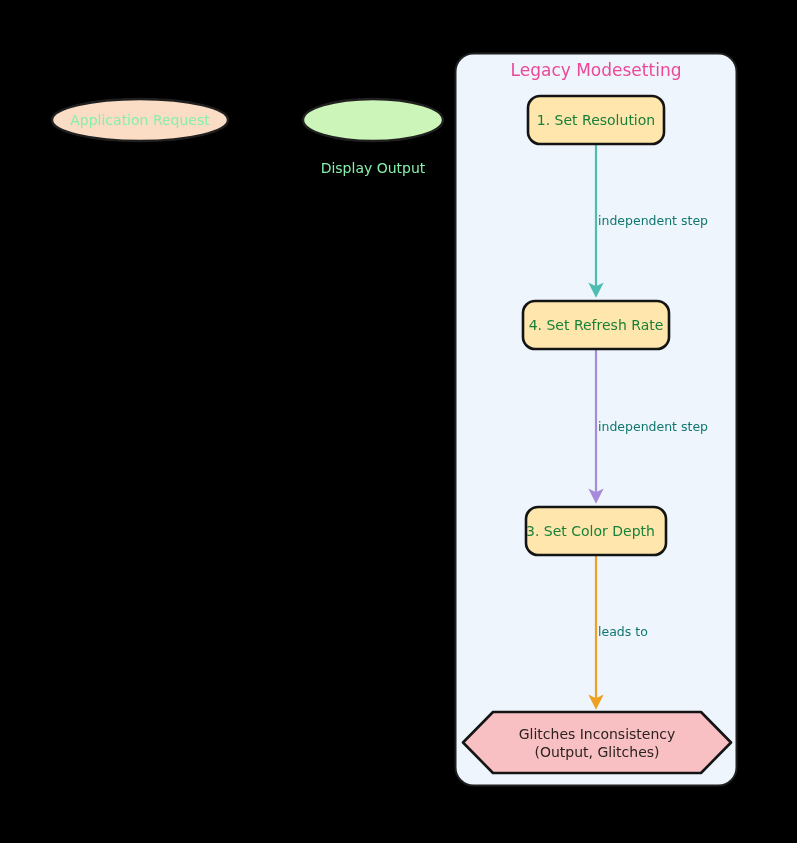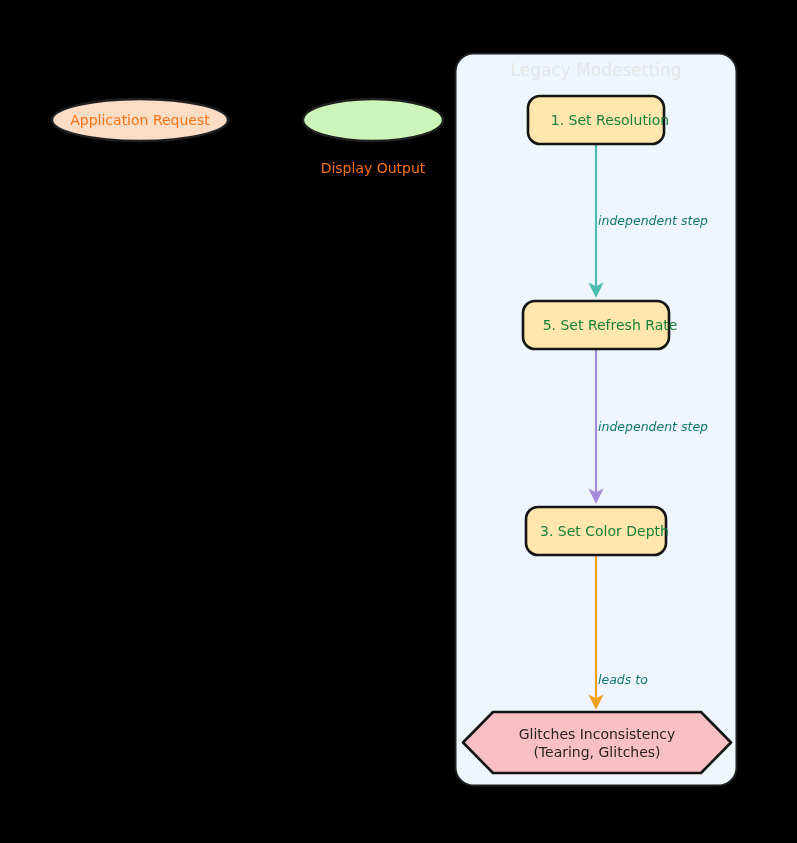--- a/index.html
+++ b/index.html
@@ -23,42 +23,40 @@
   .node-label,
   .subgraph-title,
   .edge-label {
     position: absolute;
     white-space: pre;
     text-align: center;
     pointer-events: none;
   }
   .subgraph-title {
     font-size: 17px;
-    color: #e5e5e5;
+    color: #ec4899;
     font-family: "DejaVu Sans", sans-serif;
   }
   .node-label {
     font-size: 14px;
     line-height: 18px;
   }
   .label-green {
     color: #19803a;
-    padding-left: 14px;
   }
   .label-teal {
-    color: #f97316;
+    color: #86efac;
   }
   .label-dark {
     color: #2b2320;
   }
   .edge-label {
     font-size: 12.5px;
     color: #10776e;
     font-family: "DejaVu Sans", sans-serif;
-    font-style: italic;
   }
 </style>
 </head>
 <body>
 
 <svg id="canvas" viewBox="0 0 797 843" xmlns="http://www.w3.org/2000/svg">
 
   <defs>
     <marker id="arrow-teal" viewBox="0 0 12 12" refX="9" refY="6" markerWidth="7" markerHeight="7" orient="auto-start-reverse">
       <path d="M 0 0 L 12 6 L 0 12 L 3 6 z" fill="#4dbdb0"></path>
@@ -93,25 +91,25 @@
 </svg>
 
 <div class="subgraph-title" style="left:455px; top:60px; width:282px;">Legacy Modesetting</div>
 
 <div class="node-label label-teal" style="left:52px; top:111px; width:176px;">Application Request</div>
 
 <div class="node-label label-teal" style="left:303px; top:111px; width:140px;margin-top:48px;">Display Output</div>
 
 <div class="node-label label-green" style="left:528px; top:111px; width:136px;">1. Set Resolution</div>
 
-<div class="node-label label-green" style="left:523px; top:316px; width:146px;">5. Set Refresh Rate</div>
+<div class="node-label label-green" style="left:523px; top:316px; width:146px;">4. Set Refresh Rate</div>
 
 <div class="node-label label-green" style="left:526px; top:522px; width:128px;">3. Set Color Depth</div>
 
 <div class="node-label label-dark" style="left:463px; top:725px; width:268px;">Glitches Inconsistency</div>
 
-<div class="node-label label-dark" style="left:463px; top:743px; width:268px;">(Tearing, Glitches)</div>
+<div class="node-label label-dark" style="left:463px; top:743px; width:268px;">(Output, Glitches)</div>
 
 <div class="edge-label" style="left:598px; top:213px; text-align:left;">independent step</div>
 
 <div class="edge-label" style="left:598px; top:419px; text-align:left;">independent step</div>
 
-<div class="edge-label" style="left:598px; top:624px; text-align:left;margin-top:48px;">leads to</div>
+<div class="edge-label" style="left:598px; top:624px; text-align:left;">leads to</div>
 
 </body></html>

